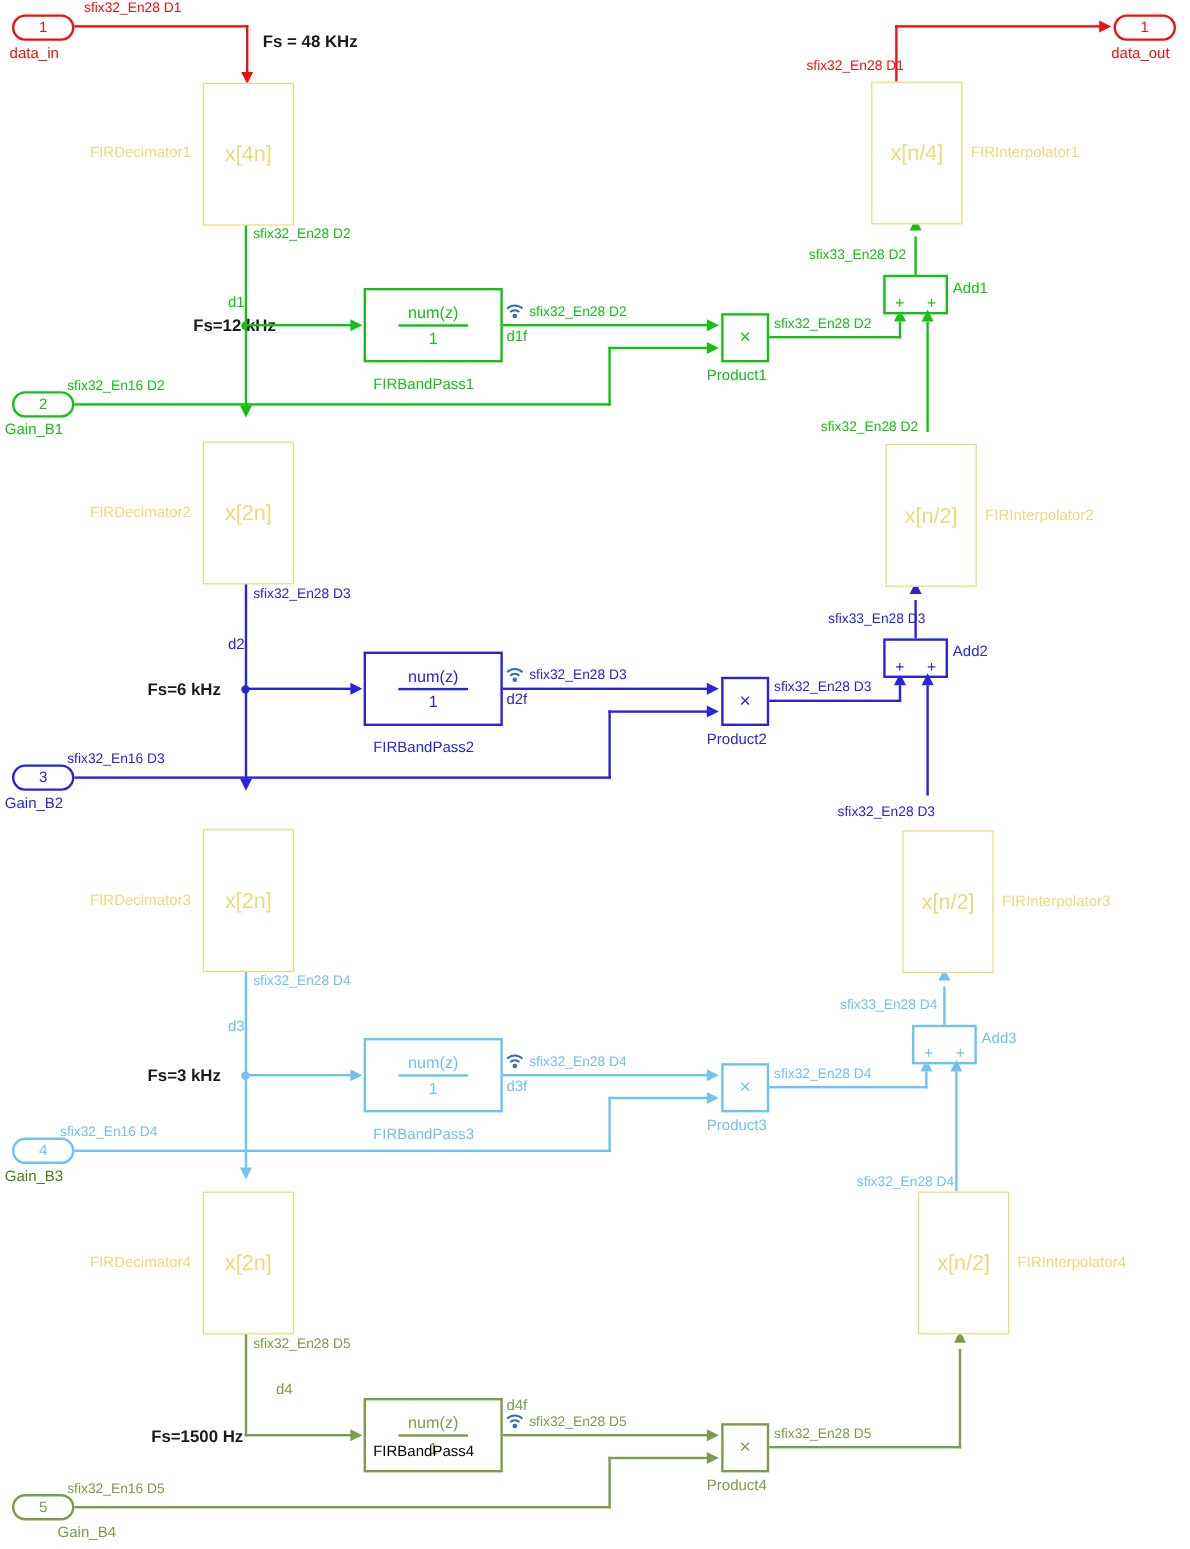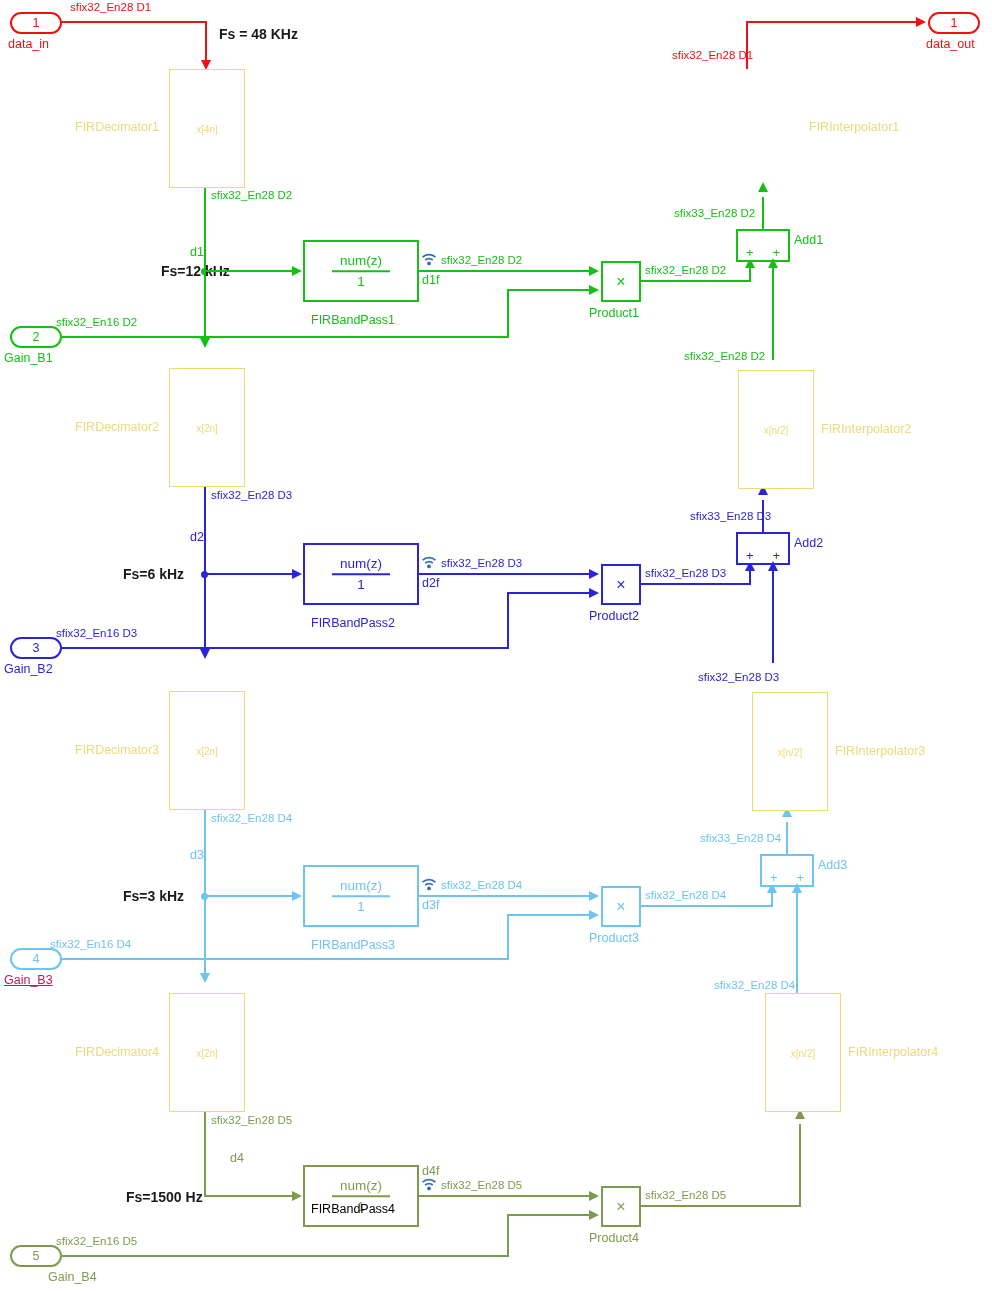--- a/index.html
+++ b/index.html
@@ -5,21 +5,21 @@
 <style>
   html,body{margin:0;padding:0;background:#ffffff;}
   body{font-family:"Liberation Sans", sans-serif;}
   #canvas{position:relative;width:992px;height:1291px;background:#ffffff;overflow:hidden;}
   .lbl{position:absolute;font-size:12.5px;white-space:nowrap;line-height:1;}
   .lbl.sm{font-size:11.5px;}
   .lbl.md{font-size:13px;}
   .lbl.blk{color:#1a1a1a;font-size:14px;font-weight:bold;}
   .blkbox{position:absolute;box-sizing:border-box;background:#fff;}
   .blkbox .inner{position:absolute;left:0;right:0;top:50%;transform:translateY(-50%);
-                 text-align:center;font-size:10px;white-space:nowrap;}
+                 text-align:center;font-size:18px;white-space:nowrap;}
   .fracbox{position:absolute;box-sizing:border-box;background:#fff;}
   .frac{position:absolute;left:0;right:0;top:50%;transform:translateY(-50%);text-align:center;font-size:13.5px;}
   .frac .num{display:block;padding:0 0 1px 0;}
   .frac .den{display:block;padding:1px 0 0 0;}
   .fracline{display:block;width:58px;height:1.5px;margin:1px auto;}
   .addbox{position:absolute;box-sizing:border-box;background:#fff;}
   .addbox .pl{position:absolute;bottom:1px;font-size:13px;line-height:1;}
   .port{position:absolute;box-sizing:border-box;border-radius:14px;background:#fff;
         text-align:center;font-size:12.5px;line-height:1;}
   .port span{position:absolute;left:0;right:0;top:50%;transform:translateY(-50%);}
@@ -116,20 +116,23 @@
   <div class="addbox" style="left:736px;top:229px;width:54px;height:33px;border:2px solid #15c015;">
     <div class="pl" style="left:8px;color:#15c015;">+</div>
     <div class="pl" style="right:8px;color:#15c015;">+</div>
   </div>
   <div class="lbl" style="left:794px;top:234px;color:#15c015;">Add1</div>
 
   <div class="seg" style="left:762px;top:197px;width:2px;height:32px;background:#15c015;"></div>
   <div class="arr up" style="left:758px;top:182px;border-bottom:10px solid #15c015;"></div>
   <div class="lbl sm" style="left:674px;top:208px;color:#15c015;">sfix33_En28 D2</div>
 
+  <div class="blkbox" style="left:726px;top:68px;width:76px;height:119px;border:1.5px solid #edd97a;">
+    <div class="inner" style="color:#edd97a;">x[n/4]</div>
+  </div>
   <div class="lbl" style="left:809px;top:121px;color:#edd97a;">FIRInterpolator1</div>
 
   <div class="seg" style="left:772px;top:268px;width:2px;height:92px;background:#15c015;"></div>
   <div class="arr up" style="left:768px;top:258px;border-bottom:10px solid #15c015;"></div>
   <div class="lbl sm" style="left:684px;top:351px;color:#15c015;">sfix32_En28 D2</div>
 
   <div class="blkbox" style="left:169px;top:368px;width:76px;height:119px;border:1.5px solid #edd97a;">
     <div class="inner" style="color:#edd97a;">x[2n]</div>
   </div>
   <div class="lbl" style="left:75px;top:421px;color:#edd97a;">FIRDecimator2</div>
@@ -236,21 +239,21 @@
   </svg>
   <div class="lbl sm" style="left:441px;top:880px;color:#6ec3f0;">sfix32_En28 D4</div>
   <div class="lbl" style="left:422px;top:899px;color:#6ec3f0;">d3f</div>
 
   <div class="seg" style="left:419px;top:895px;width:172px;height:2px;background:#6ec3f0;"></div>
   <div class="arr right" style="left:589px;top:891px;border-left:10px solid #6ec3f0;"></div>
 
   <div class="port" style="left:10px;top:948px;width:52px;height:22px;border:2px solid #6ec3f0;color:#6ec3f0;">
     <span>4</span>
   </div>
-  <div class="lbl" style="left:4px;top:974px;color:#be185d;text-decoration:underline;">Gain_B3</div>
+  <div class="lbl" style="left:4px;top:974px;color:#4d7c0f;">Gain_B3</div>
   <div class="lbl sm" style="left:50px;top:939px;color:#6ec3f0;">sfix32_En16 D4</div>
   <div class="seg" style="left:62px;top:958px;width:447px;height:2px;background:#6ec3f0;"></div>
   <div class="seg" style="left:507px;top:914px;width:2px;height:46px;background:#6ec3f0;"></div>
   <div class="seg" style="left:507px;top:914px;width:84px;height:2px;background:#6ec3f0;"></div>
   <div class="arr right" style="left:589px;top:910px;border-left:10px solid #6ec3f0;"></div>
 
   <div class="blkbox" style="left:601px;top:886px;width:40px;height:41px;border:2px solid #6ec3f0;">
     <div class="inner" style="color:#6ec3f0;font-size:16px;">×</div>
   </div>
   <div class="lbl" style="left:589px;top:932px;color:#6ec3f0;">Product3</div>

